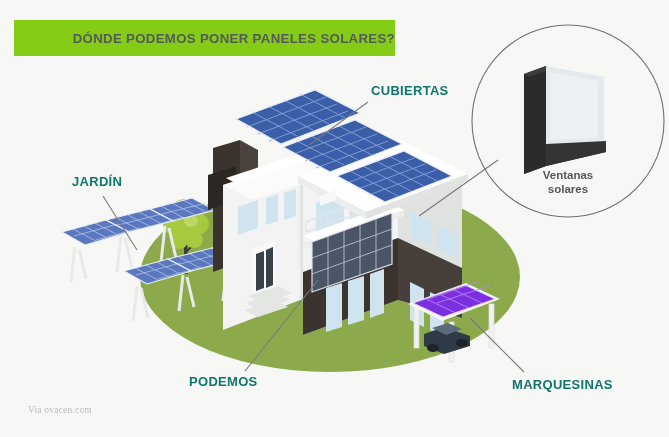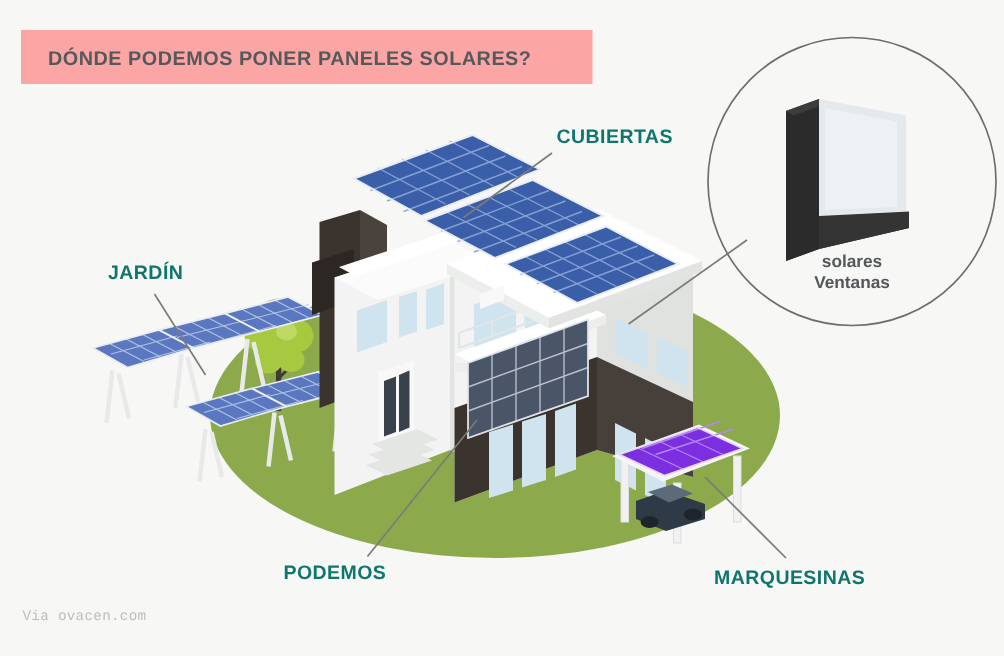--- a/index.html
+++ b/index.html
@@ -8,53 +8,53 @@
     background:#f7f7f5;
     font-family:"Liberation Sans", sans-serif;
     overflow:hidden;
     position:relative;
   }
   #stage{position:absolute;left:0;top:0;width:669px;height:437px;}
   svg.layer{position:absolute;left:0;top:0;width:669px;height:437px;}
 
   .title-bar{
     position:absolute;left:14px;top:20px;width:381px;height:36px;
-    background:#fca5a5;
-    display:flex;align-items:center;
+    background:#84cc16;
+    display:flex;align-items:center;justify-content:flex-end;
   }
   .title-text{
     padding-left:18px;
     font-size:13.2px;font-weight:bold;letter-spacing:.35px;
     color:#55595b;
     font-family:"Liberation Sans", sans-serif;
   }
 
   .lbl{
     position:absolute;
     font-size:13px;font-weight:bold;letter-spacing:.3px;
     color:#0f766e;
     white-space:nowrap;
     font-family:"Liberation Sans", sans-serif;
   }
   #lbl-cubiertas{left:371px;top:83px;}
   #lbl-jardin{left:72px;top:174px;}
   #lbl-fachadas{left:189px;top:374px;}
-  #lbl-marquesinas{left:476px;top:377px;}
+  #lbl-marquesinas{left:512px;top:377px;}
 
   .callout-caption{
     position:absolute;left:521px;top:168px;width:94px;
     text-align:center;
     font-size:11.5px;font-weight:bold;line-height:14px;
     color:#54585a;
     font-family:"Liberation Sans", sans-serif;
   }
   .credit{
-    position:absolute;left:15px;top:405px;
+    position:absolute;left:28px;top:405px;
     font-size:9.5px;color:#bdbdbd;letter-spacing:.2px;
-    font-family:Liberation Mono, monospace;
+    font-family:Liberation Serif, serif;
   }
 </style>
 </head>
 <body>
 
 <div id="stage">
 
   <svg class="layer" viewBox="0 0 669 437">
 
     <ellipse cx="330" cy="277" rx="190" ry="95" fill="#8caa4c"></ellipse>
@@ -296,18 +296,18 @@
   <div class="title-bar">
     <div class="title-text">DÓNDE PODEMOS PONER PANELES SOLARES?</div>
   </div>
 
   <div class="lbl" id="lbl-cubiertas">CUBIERTAS</div>
   <div class="lbl" id="lbl-jardin">JARDÍN</div>
   <div class="lbl" id="lbl-fachadas">PODEMOS</div>
   <div class="lbl" id="lbl-marquesinas">MARQUESINAS</div>
 
   <div class="callout-caption">
+    <div>Ventanas</div>
     <div>solares</div>
-    <div>Ventanas</div>
   </div>
 
   <div class="credit">Via ovacen.com</div>
 </div>
 
 </body></html>

